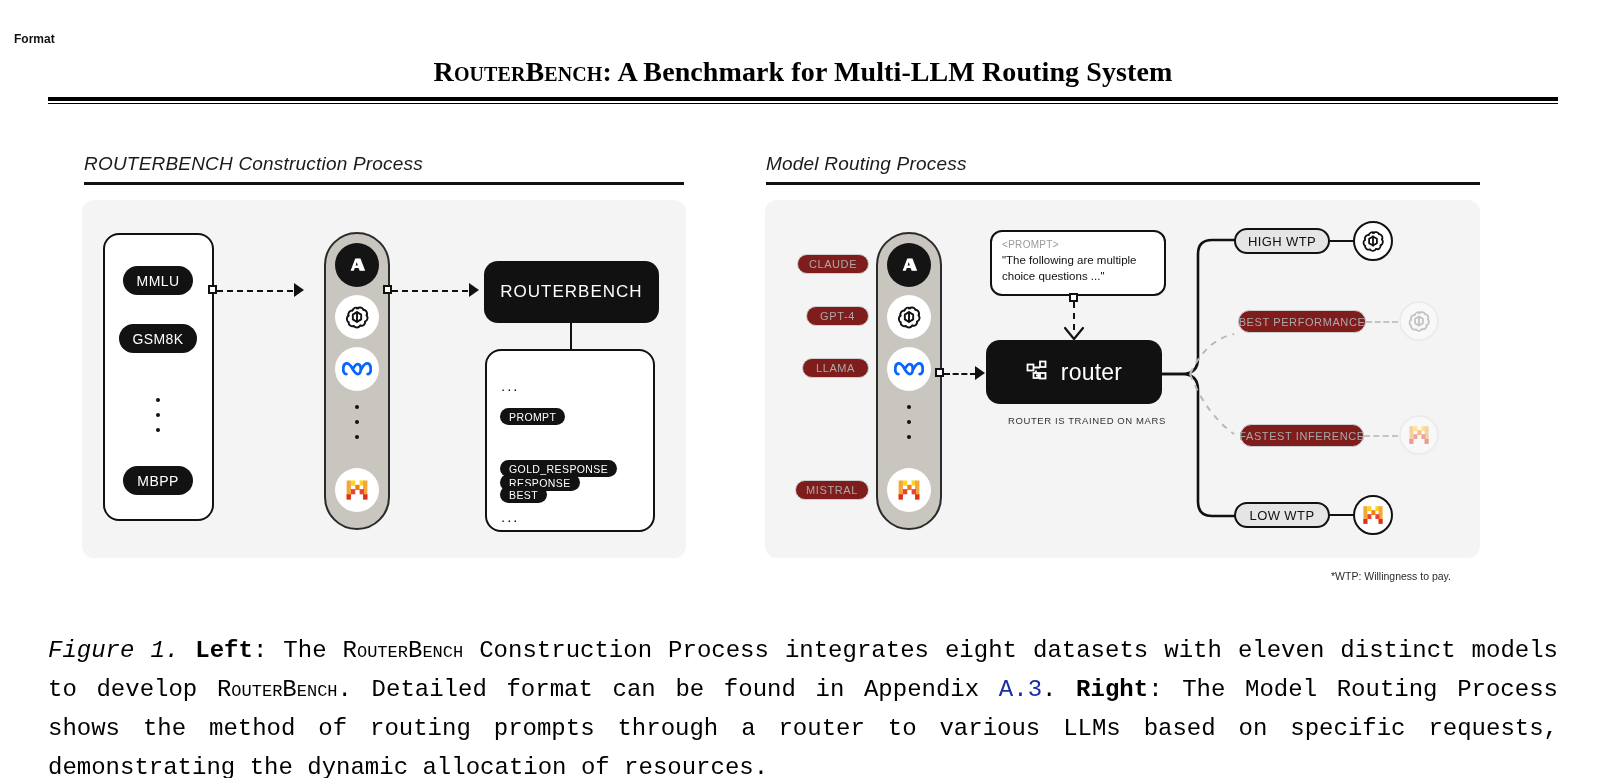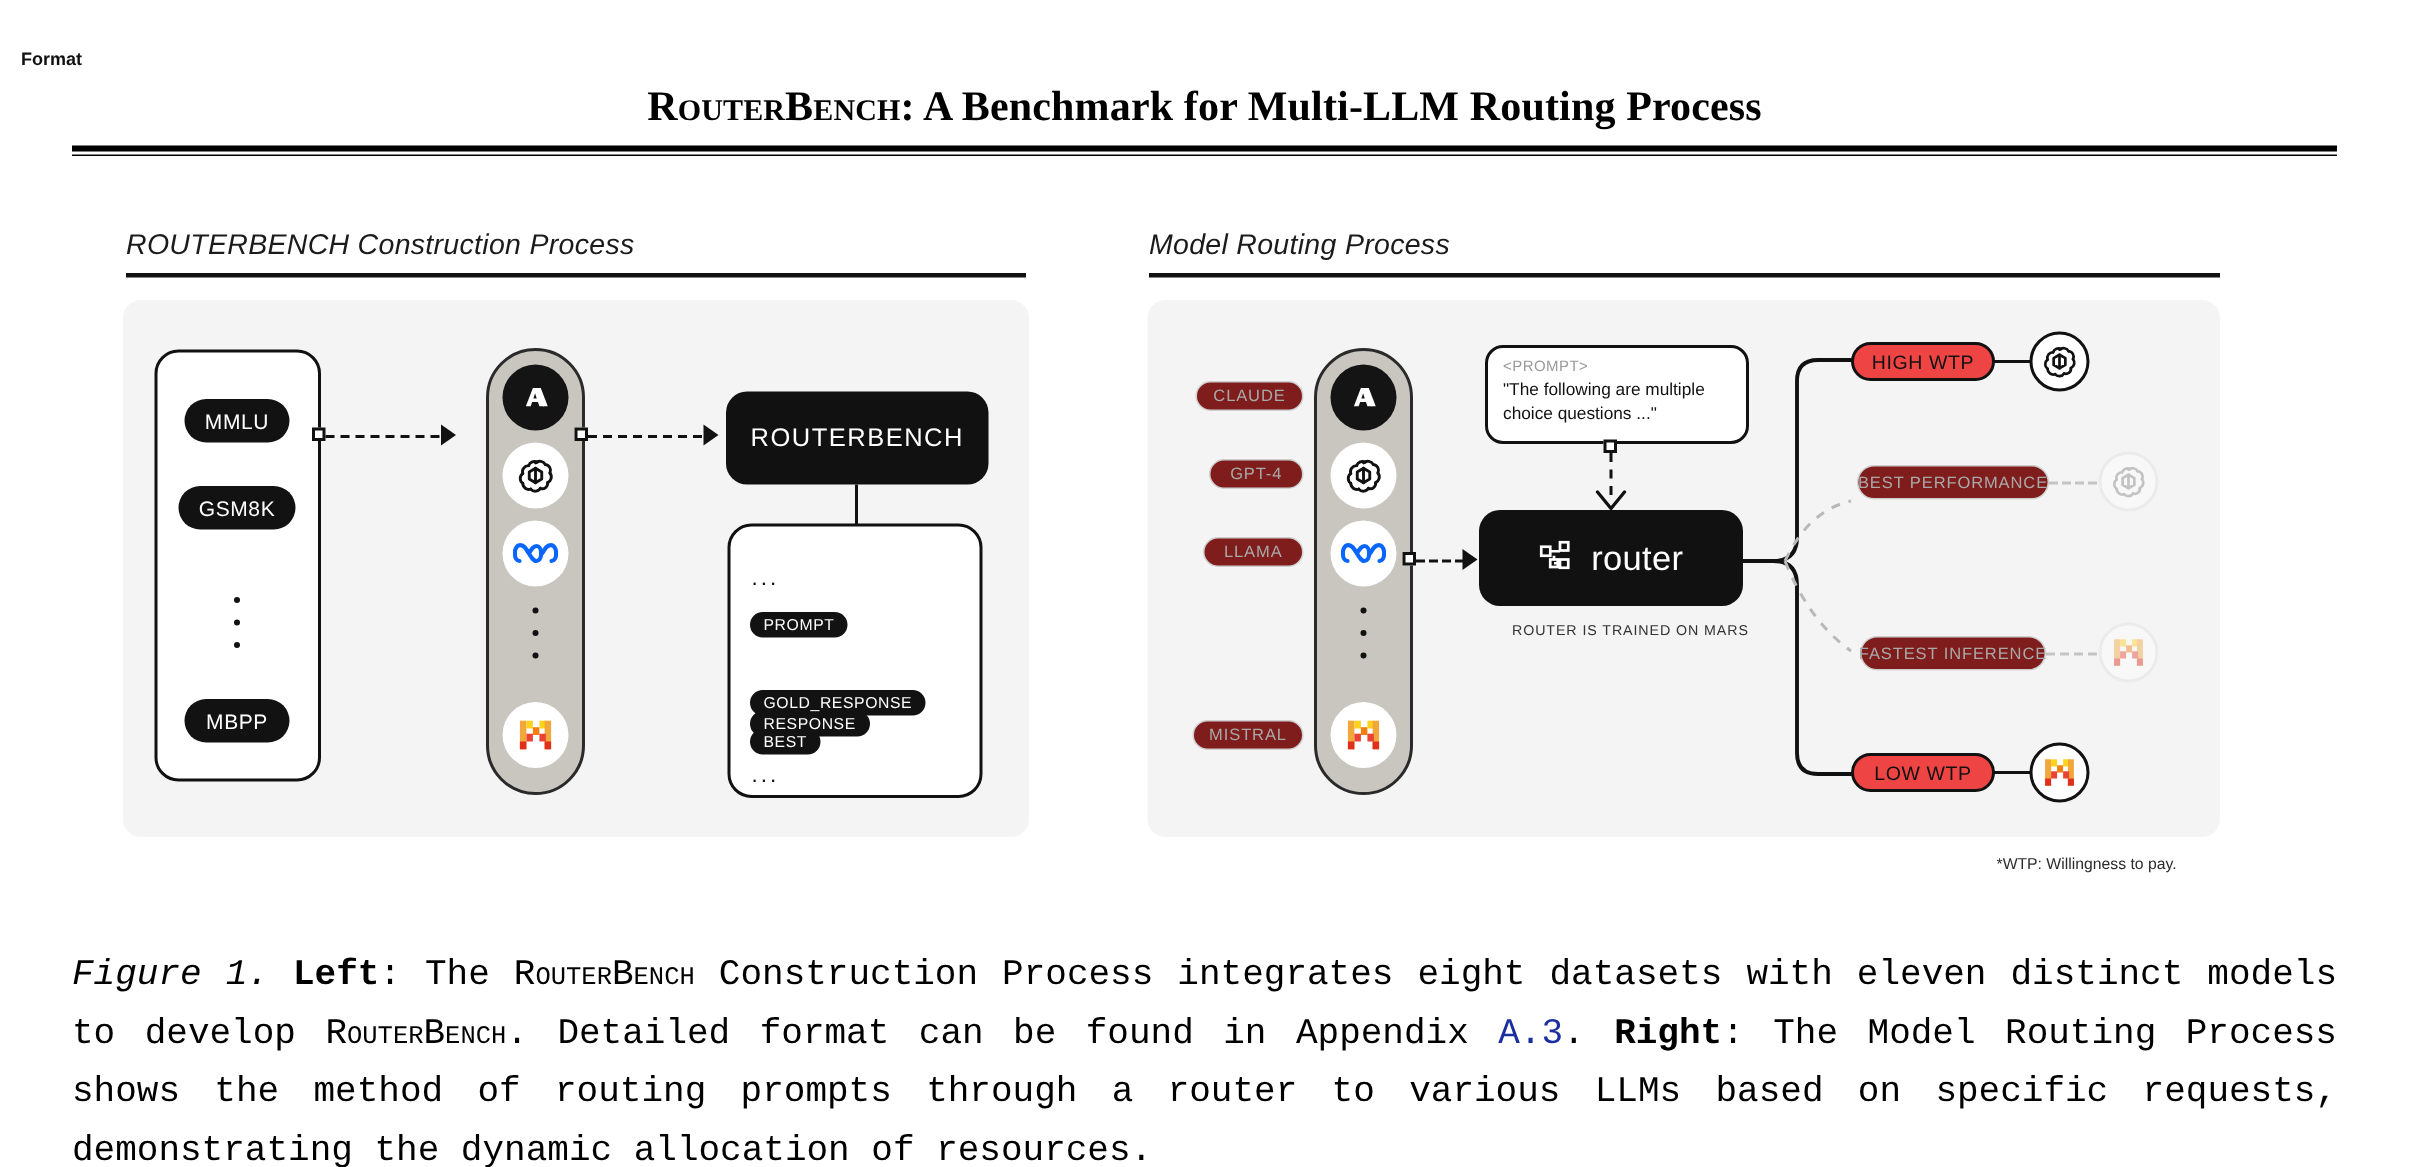--- a/index.html
+++ b/index.html
@@ -60,21 +60,21 @@
   .outline-box {
     position:absolute; border:2px solid #111; border-radius:16px; background:#fff;
   }
   .ghost-pill {
     position:absolute; border:1.5px solid #cfcfcf; border-radius:999px;
     background:#7f1d1d; color:#a9a9a9;
     display:flex; align-items:center; justify-content:center;
     font-size:11px; letter-spacing:0.6px; white-space:nowrap;
   }
   .solid-pill {
-    position:absolute; border:2.5px solid #111; border-radius:999px; background:#ef4444;
+    position:absolute; border:2.5px solid #111; border-radius:999px; background:#e5e5e5;
     color:#111; display:flex; align-items:center; justify-content:center;
     font-size:13px; letter-spacing:0.4px; white-space:nowrap; font-weight:500;
   }
 
   .vdots {
     position:absolute; display:flex; flex-direction:column;
     align-items:center; justify-content:space-between;
   }
   .vdots i { display:block; width:4px; height:4px; border-radius:50%; background:#111; }
 
@@ -158,21 +158,21 @@
   }
   .caption .sc { font-variant:small-caps; }
   .caption i { font-style:italic; }
   .caption b { font-weight:bold; }
   .caption .lnk { color:#1a2ea0; }
 </style>
 </head>
 <body>
 
 <div id="paper-title">
-  <span class="sc">RouterBench</span><span>: A Benchmark for Multi-LLM Routing Process</span>
+  <span class="sc">RouterBench</span><span>: A Benchmark for Multi-LLM Routing System</span>
 </div>
 <div id="title-rule"></div>
 <div id="title-rule2"></div>
 
 <div class="panel-head" id="left-head">ROUTERBENCH Construction Process</div>
 <div class="panel-rule" id="left-rule"></div>
 <div class="panel-body" id="left-body"></div>
 
 <div class="outline-box" style="left:103px; top:233px; width:111px; height:288px;"></div>
 

